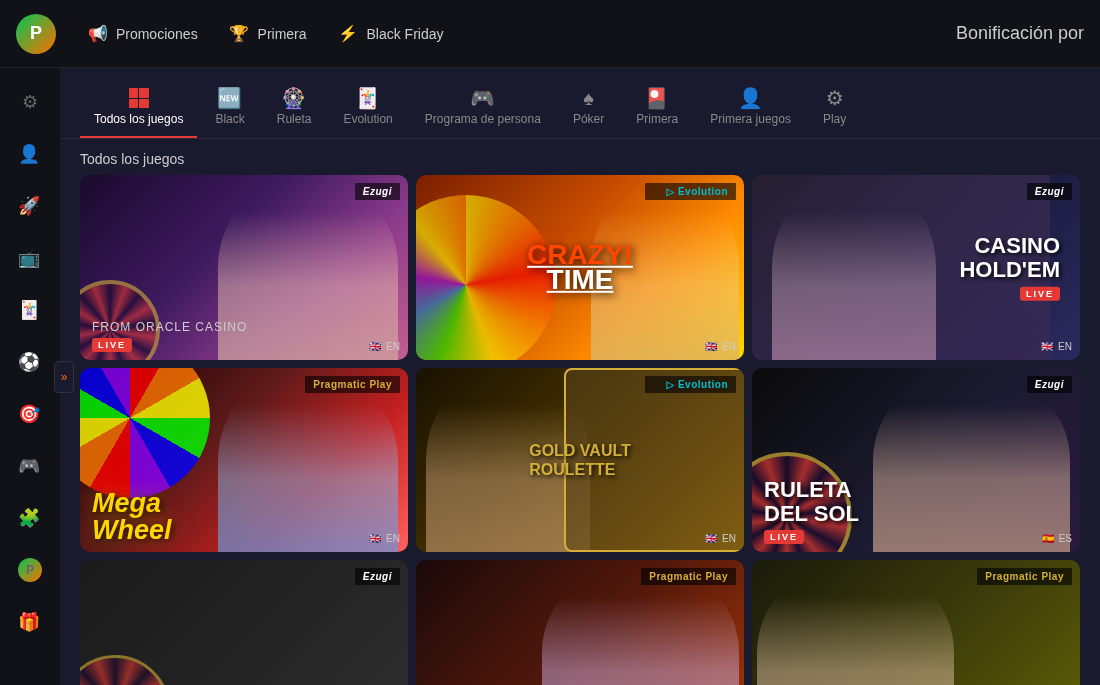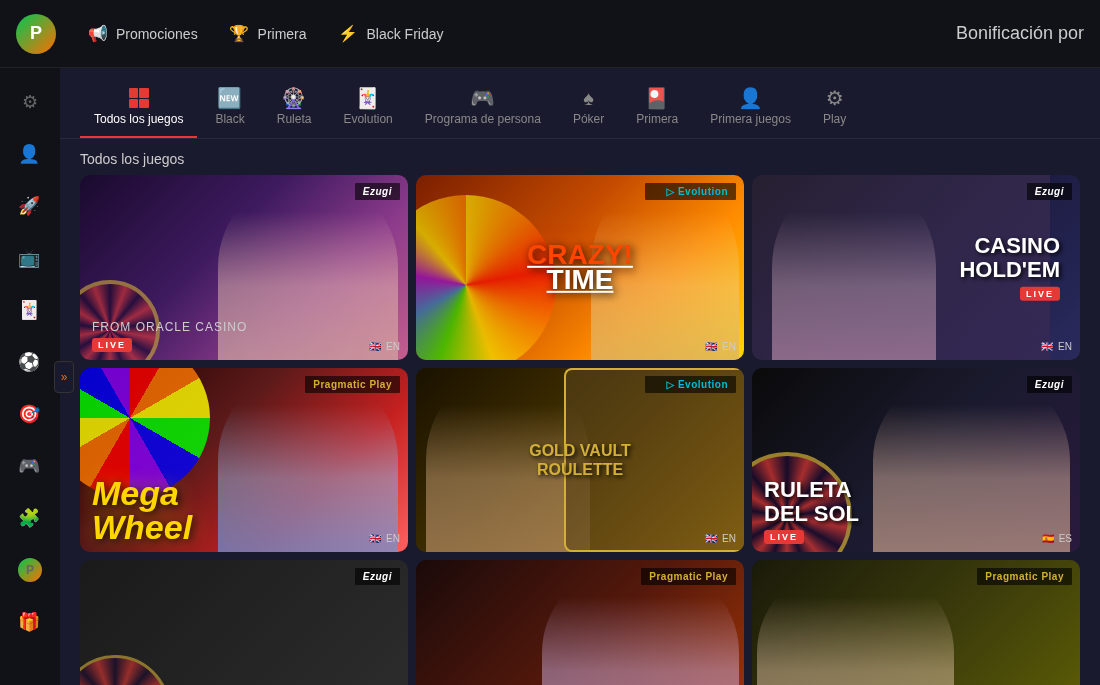--- a/index.html
+++ b/index.html
@@ -290,21 +290,20 @@
       text-shadow: 2px 2px 4px rgba(0,0,0,0.9);
       line-height: 1.1;
     }
 
     
     .goldvault-title {
       position: absolute;
       top: 50%;
       left: 50%;
       transform: translate(-50%, -50%);
-      text-align: center;
     }
     .goldvault-main {
       font-size: 16px;
       font-weight: 900;
       color: #d4af37;
       text-transform: uppercase;
       text-shadow: 2px 2px 4px rgba(0,0,0,0.9);
       line-height: 1.2;
     }
 
@@ -562,21 +561,21 @@
       </div>
 
       <div class="game-card game-megawheel">
         <div class="mega-wheel"></div>
 
         <div style="position:absolute;right:10px;top:0;bottom:0;width:55%;background:linear-gradient(to top,rgba(100,150,220,0.7) 0%,rgba(130,180,230,0.5) 40%,transparent 80%);border-radius:50% 50% 0 0;"></div>
         <div class="game-badge badge-pragmatic">
           <span>Pragmatic Play</span>
         </div>
         <div class="game-title-overlay">
-          <div style="font-size:34px;font-weight:900;color:#ffd700;text-shadow:2px 2px 8px rgba(0,0,0,0.9),0 0 20px rgba(255,200,0,0.5);line-height:1.0;font-style:italic;">Mega<br>Wheel</div>
+          <div style="font-size:27px;font-weight:900;color:#ffd700;text-shadow:2px 2px 8px rgba(0,0,0,0.9),0 0 20px rgba(255,200,0,0.5);line-height:1.0;font-style:italic;">Mega<br>Wheel</div>
         </div>
         <div class="game-lang">
           <span>🇬🇧</span>
           <span>EN</span>
         </div>
       </div>
 
       <div class="game-card game-goldvault">
 
         <div style="position:absolute;inset:0;background:linear-gradient(135deg,#1a1200 0%,#3e2d00 40%,#6b4a00 70%,#8b6500 100%);"></div>

